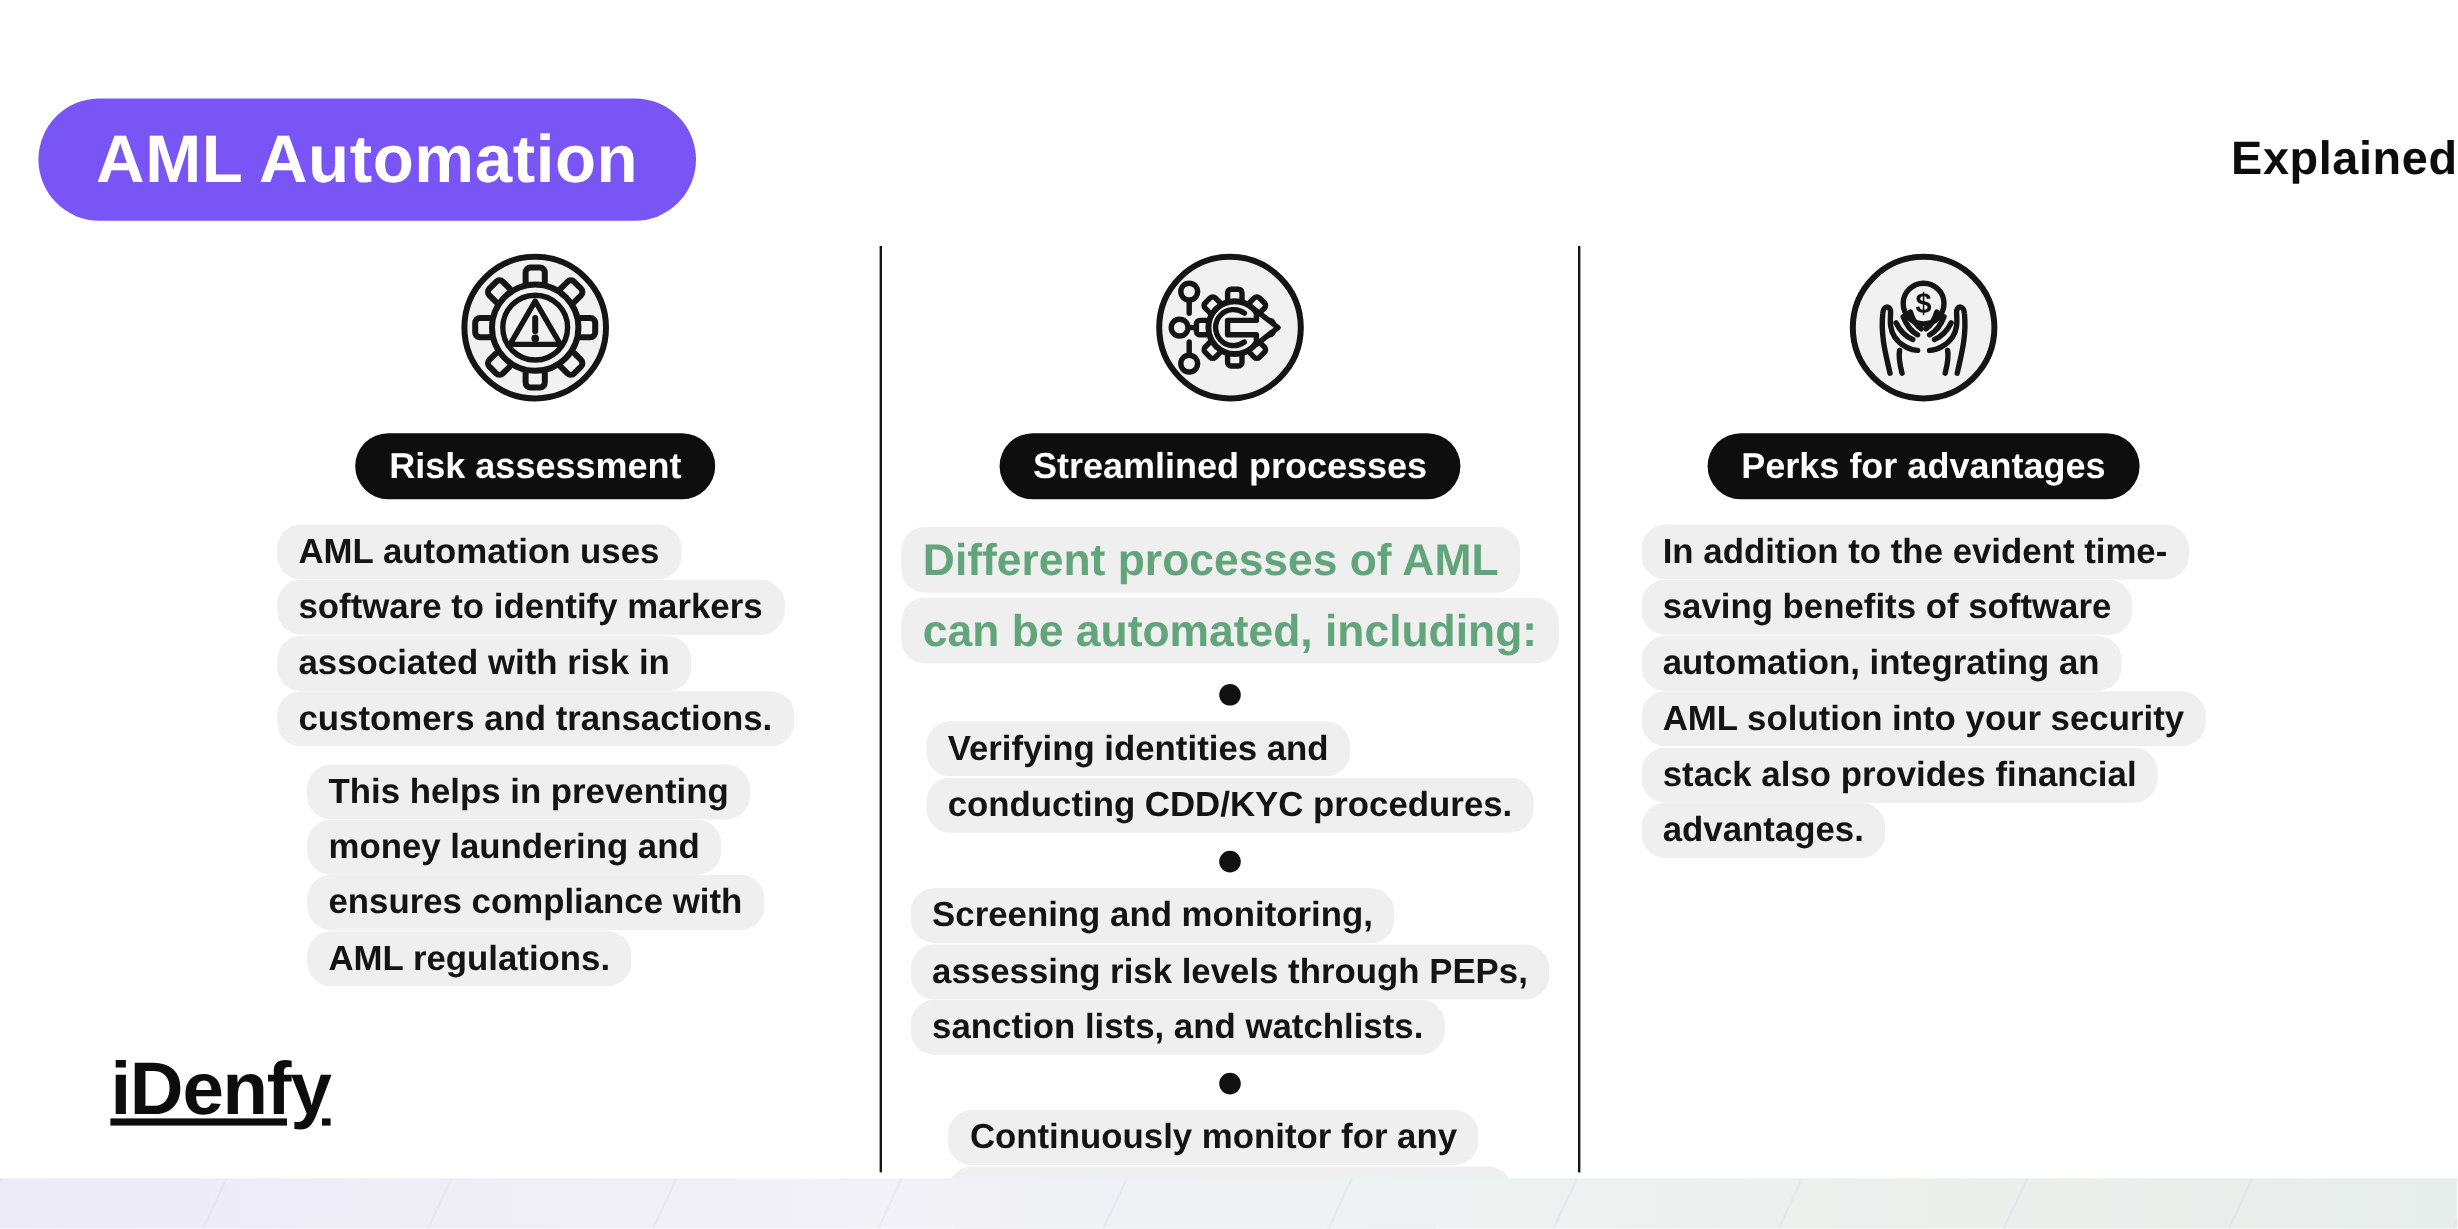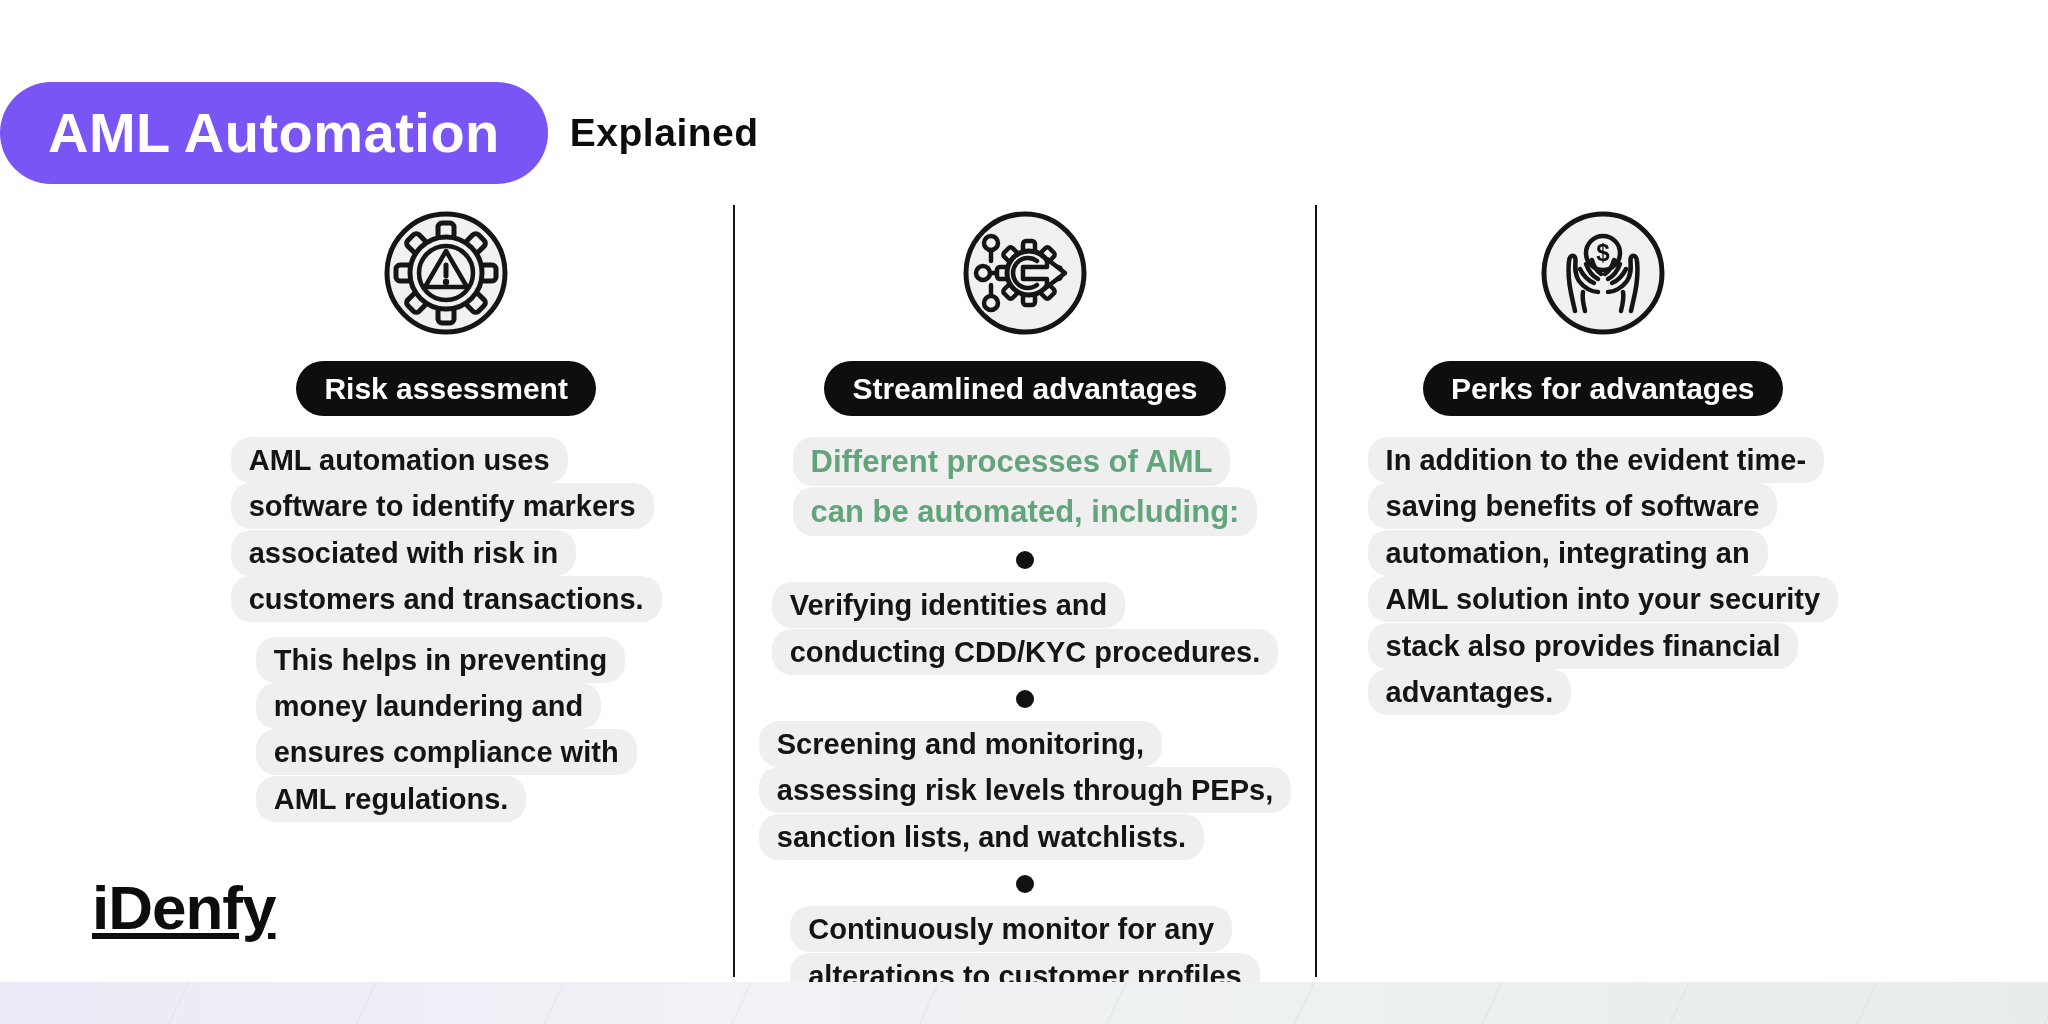--- a/index.html
+++ b/index.html
@@ -8,21 +8,21 @@
     width:2048px;height:1024px;
     background:#ffffff;
     overflow:hidden;
     font-family:"Liberation Sans","DejaVu Sans",sans-serif;
     font-weight:700;
     color:#141414;
   }
   
   .title-row{
     position:absolute;top:82px;left:0;right:0;
-    display:flex;justify-content:flex-start;align-items:center;gap:22px;
+    display:flex;justify-content:space-between;align-items:center;gap:22px;padding-left:32px;
   }
   .title-pill{
     background:#7A55F6;color:#ffffff;
     font-size:56px;line-height:1.1;
     padding:20px 48px;border-radius:60px;
     letter-spacing:.5px;
   }
   .title-rest{font-size:39px;color:#0d0d0d;letter-spacing:.5px;}
   
   .columns{
@@ -41,21 +41,21 @@
     padding:11px 28px;border-radius:34px;
     margin-bottom:14px;white-space:nowrap;
   }
   .para{margin:7px 0;text-align:left;line-height:1.6;font-size:29px;}
   .blob{
     background:#efefef;color:#141414;
     border-radius:20px;padding:7px 18px;
     white-space:pre-line;
     -webkit-box-decoration-break:clone;box-decoration-break:clone;
   }
-  .blob.green{color:#63A57A;font-size:31px;}
+  .blob.green{color:#63A57A;font-size:37px;}
   .dot{width:18px;height:18px;border-radius:50%;background:#111;margin:8px auto 6px auto;}
   
   .logo{
     position:absolute;left:92px;top:872px;
     font-size:62px;color:#0d0d0d;letter-spacing:-1px;
     font-weight:700;
     text-decoration:underline;
   }
   
   .footer-strip{
@@ -130,21 +130,21 @@
             <rect x="62" y="32" width="12" height="12" rx="3" class="fillbg" stroke-width="4.5" transform="rotate(180 68 64)"></rect>
             <rect x="62" y="32" width="12" height="12" rx="3" class="fillbg" stroke-width="4.5" transform="rotate(225 68 64)"></rect>
             <rect x="62" y="32" width="12" height="12" rx="3" class="fillbg" stroke-width="4.5" transform="rotate(270 68 64)"></rect>
             <rect x="62" y="32" width="12" height="12" rx="3" class="fillbg" stroke-width="4.5" transform="rotate(315 68 64)"></rect>
           </g>
           <circle cx="68" cy="64" r="22" class="fillbg" stroke-width="5"></circle>
           <path d="M76,52 A15,15 0 1 0 76,76" class="ln" stroke-width="4.5"></path>
           <path d="M62,58 L86,58 L86,50 L104,64 L86,78 L86,70 L62,70 Z" class="fillbg" stroke-width="4.5"></path>
         </svg>
       </div>
-      <div class="pill-header">Streamlined advantages</div>
+      <div class="pill-header">Streamlined processes</div>
       <p class="para"><span class="blob green">Different processes of AML
 can be automated, including:</span></p>
       <div class="dot"></div>
       <p class="para"><span class="blob">Verifying identities and
 conducting CDD/KYC procedures.</span></p>
       <div class="dot"></div>
       <p class="para"><span class="blob">Screening and monitoring,
 assessing risk levels through PEPs,
 sanction lists, and watchlists.</span></p>
       <div class="dot"></div>

